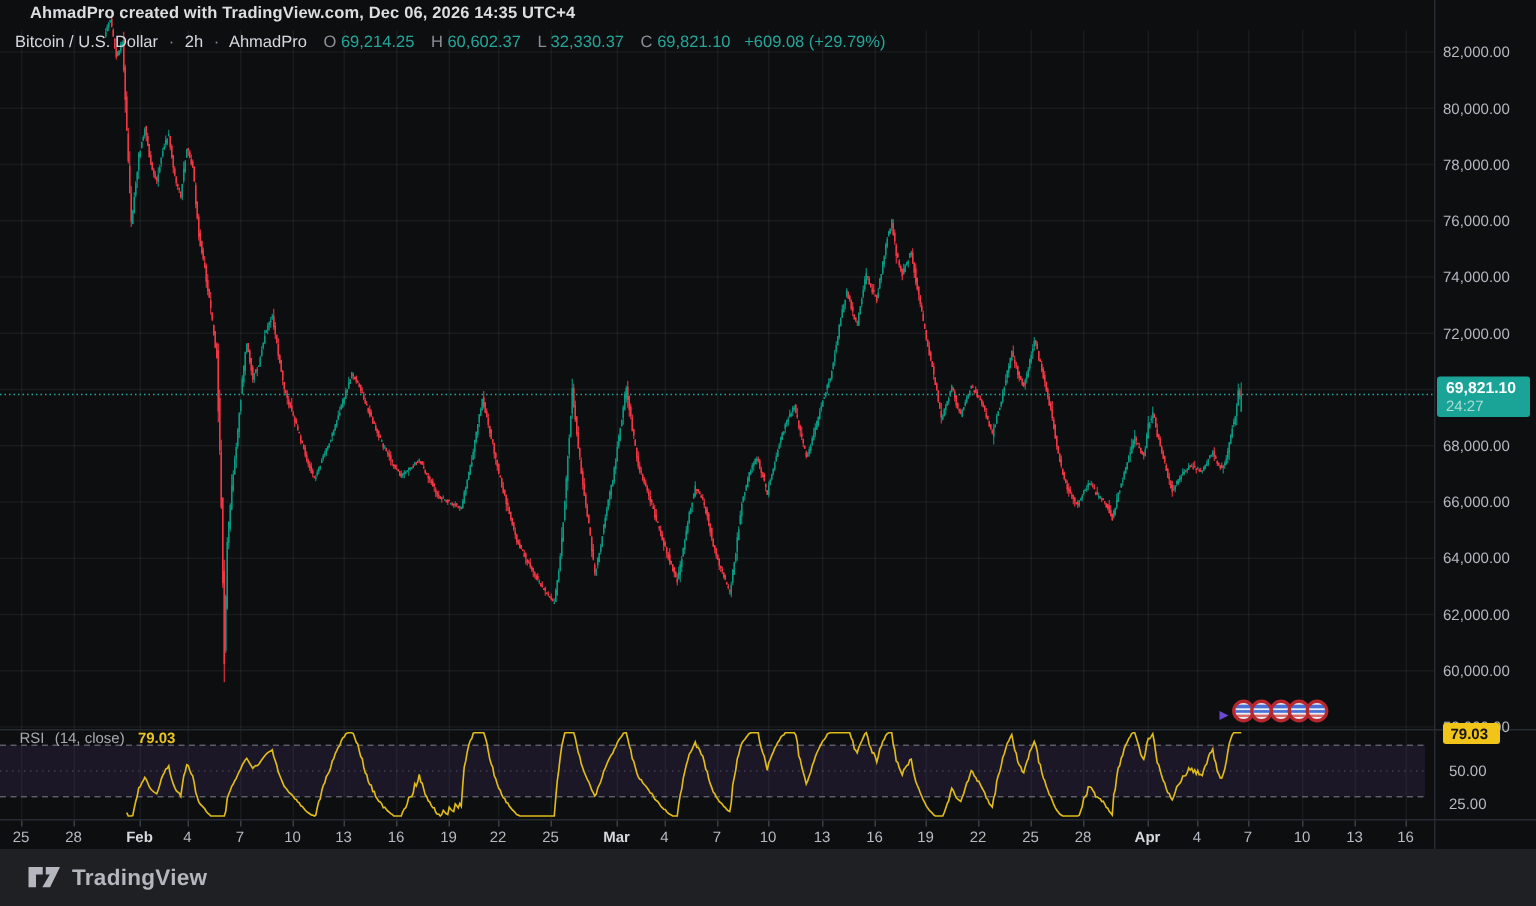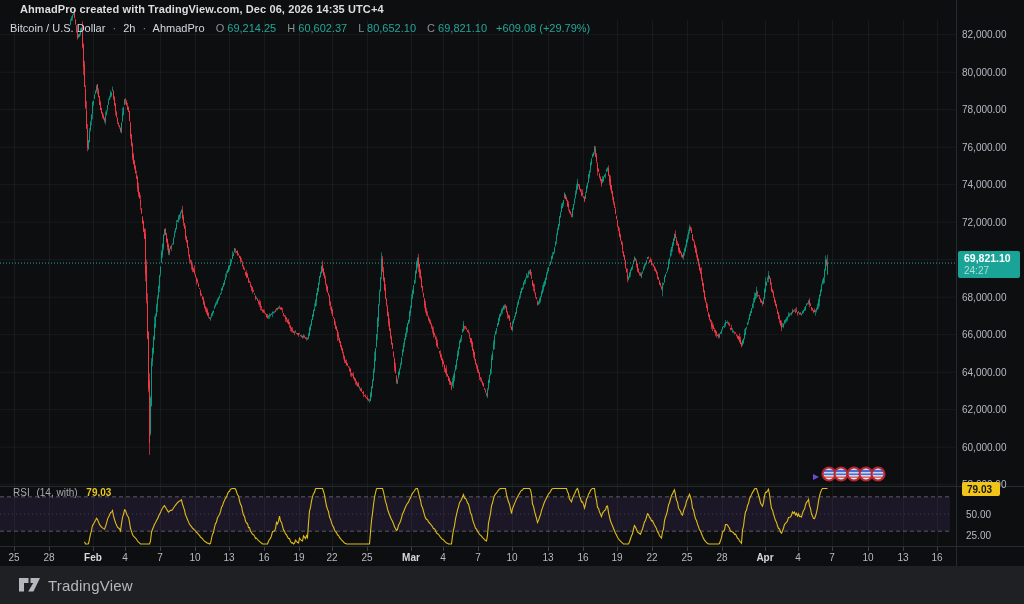--- a/index.html
+++ b/index.html
@@ -19,21 +19,21 @@
   #symbol-row .change{color:#26a69a;margin-left:6px;}
   #rsi-legend{left:13px;top:487px;font-size:10px;color:#a7aab2;z-index:5;}
   #rsi-legend .rsi-value{color:#e8c41f;font-weight:700;margin-left:6px;}
   #rsi-legend .params{margin-left:4px;color:#a7aab2;}
   #bottom-bar{
     position:absolute;left:0;top:566px;width:1024px;height:38px;
     background:#1f2024;display:flex;align-items:center;z-index:6;
   }
   #tv-logo{display:flex;align-items:center;margin-left:18px;cursor:pointer;}
   #tv-logo svg{display:block;margin-right:7px;}
-  #tv-brand{font-size:15px;font-weight:400;color:#b4b7be;letter-spacing:.2px;}
+  #tv-brand{font-size:15px;font-weight:700;color:#b4b7be;letter-spacing:.2px;}
   .hit{position:absolute;z-index:4;}
 </style>
 </head>
 <body>
 
 <div id="root">
 
   <svg id="plot" width="1024" height="604">
       <defs>
         <clipPath id="priceclip">
@@ -236,29 +236,29 @@
     <span>Bitcoin / U.S. Dollar</span>
     <span class="sep">·</span>
     <span>2h</span>
     <span class="sep">·</span>
     <span>AhmadPro</span>
     <span class="ohlc-label">O</span>
     <span class="ohlc-value">69,214.25</span>
     <span class="ohlc-label">H</span>
     <span class="ohlc-value">60,602.37</span>
     <span class="ohlc-label">L</span>
-    <span class="ohlc-value">80,652.10</span>
+    <span class="ohlc-value">32,330.37</span>
     <span class="ohlc-label">C</span>
     <span class="ohlc-value">69,821.10</span>
     <span class="change">+609.08 (+29.79%)</span>
   </div>
 
   <div id="rsi-legend" class="row">
     <span>RSI</span>
-    <span class="params">(14, with)</span>
+    <span class="params">(14, close)</span>
     <span class="rsi-value">79.03</span>
   </div>
 
   <div id="bottom-bar">
     <div id="tv-logo">
       <svg width="23" height="16" viewBox="0 0 23 16">
         <path d="M1 1 h9.5 v5 h-4.5 v8.5 h-5 z" fill="#b4b7be"></path>
         <path d="M12.5 1 h9.5 l-6.6 13.5 h-5.2 l5-8.5 h-2.7 z" fill="#b4b7be"></path>
       </svg>
       <span id="tv-brand">TradingView</span>

